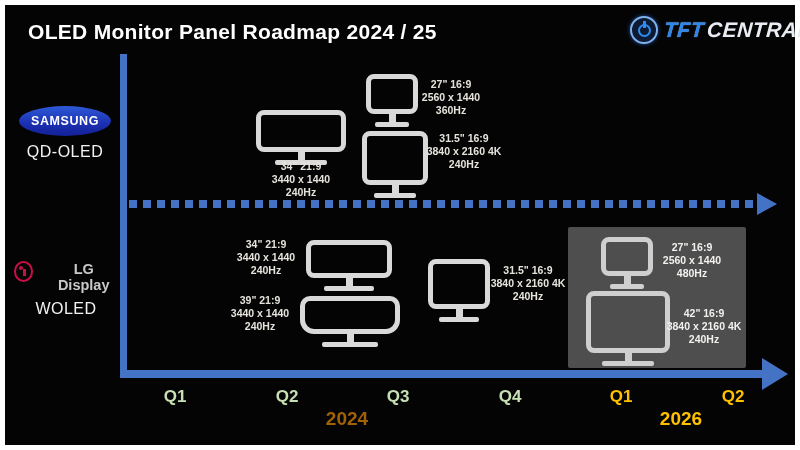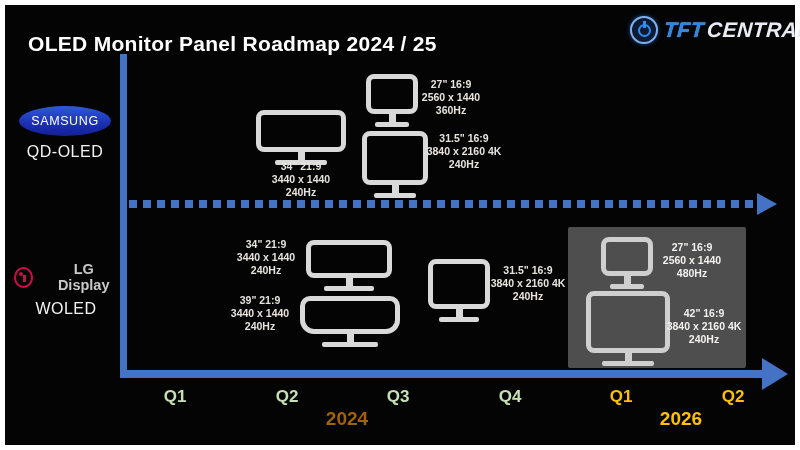--- a/index.html
+++ b/index.html
@@ -3,38 +3,38 @@
 <meta charset="utf-8">
 <style>
   html,body{margin:0;padding:0;background:#222;}
   .stage{
     position:relative;width:800px;height:450px;background:#040404;
     font-family:"Liberation Sans",sans-serif;overflow:hidden;
     box-shadow:inset 0 0 0 5px #ffffff;
   }
   .abs{position:absolute;}
   
-  .title{left:28px;top:32px;font-size:21px;font-weight:bold;color:#fff;letter-spacing:.3px;}
+  .title{left:28px;top:20px;font-size:21px;font-weight:bold;color:#fff;letter-spacing:.3px;}
   
   .tftlogo{left:630px;top:16px;display:flex;align-items:center;gap:6px;}
   .pwr{width:24px;height:24px;border-radius:50%;background:#0c1a33;border:2px solid #7fb0e8;position:relative;box-shadow:0 0 4px #1a4f9e;}
   .pwr .ring{position:absolute;left:6px;top:6px;width:9px;height:9px;border-radius:50%;border:2.5px solid #2f8cf0;}
   .pwr .bar{position:absolute;left:11px;top:3px;width:2.5px;height:7px;background:#2f8cf0;}
   .tfttext{font-size:21px;font-weight:bold;font-style:italic;letter-spacing:.5px;transform:skewX(-4deg);}
   .tfttext .t1{color:#2f86e8;text-shadow:0 0 1px #9cc6f5;}
   .tfttext .t2{color:#e9ecf2;margin-left:3px;}
   
   .samsung{left:16px;top:106px;width:98px;text-align:center;}
   .soval{width:92px;height:30px;margin:0 auto;border-radius:50%;
     background:linear-gradient(180deg,#2e5bd8 0%,#1c32b4 55%,#131f96 100%);
     display:flex;align-items:center;justify-content:center;}
-  .soval span{color:#fff;font-weight:normal;font-size:12.5px;letter-spacing:.6px;}
+  .soval span{color:#fff;font-weight:bold;font-size:12.5px;letter-spacing:.6px;}
   .paneltype{margin-top:7px;color:#f2f2f2;font-size:16px;letter-spacing:.5px;}
   .lg{left:14px;top:261px;width:104px;text-align:center;}
-  .lgrow{display:flex;align-items:center;justify-content:center;gap:16px;}
+  .lgrow{display:flex;align-items:flex-start;justify-content:center;gap:16px;}
   .lgicon{width:17px;height:17px;border-radius:50%;border:2.5px solid #c81047;position:relative;}
   .lgicon::before{content:'';position:absolute;left:3px;top:3px;width:4px;height:4px;border-radius:50%;background:#c81047;}
   .lgicon::after{content:'';position:absolute;left:7px;top:6px;width:2.5px;height:7px;background:#c81047;}
   .lgname{color:#c9c9c9;font-size:14.5px;font-weight:bold;}
   
   .vaxis{left:120px;top:54px;width:7px;height:324px;background:#4472C4;}
   .haxis{left:120px;top:370px;width:646px;height:8px;background:#4472C4;}
   .harrow{left:762px;top:358px;width:0;height:0;border-top:16px solid transparent;border-bottom:16px solid transparent;border-left:26px solid #4472C4;}
   .dotline{left:129px;top:200px;width:628px;height:8px;
     background:repeating-linear-gradient(90deg,#4472C4 0 8px,transparent 8px 14px);}

